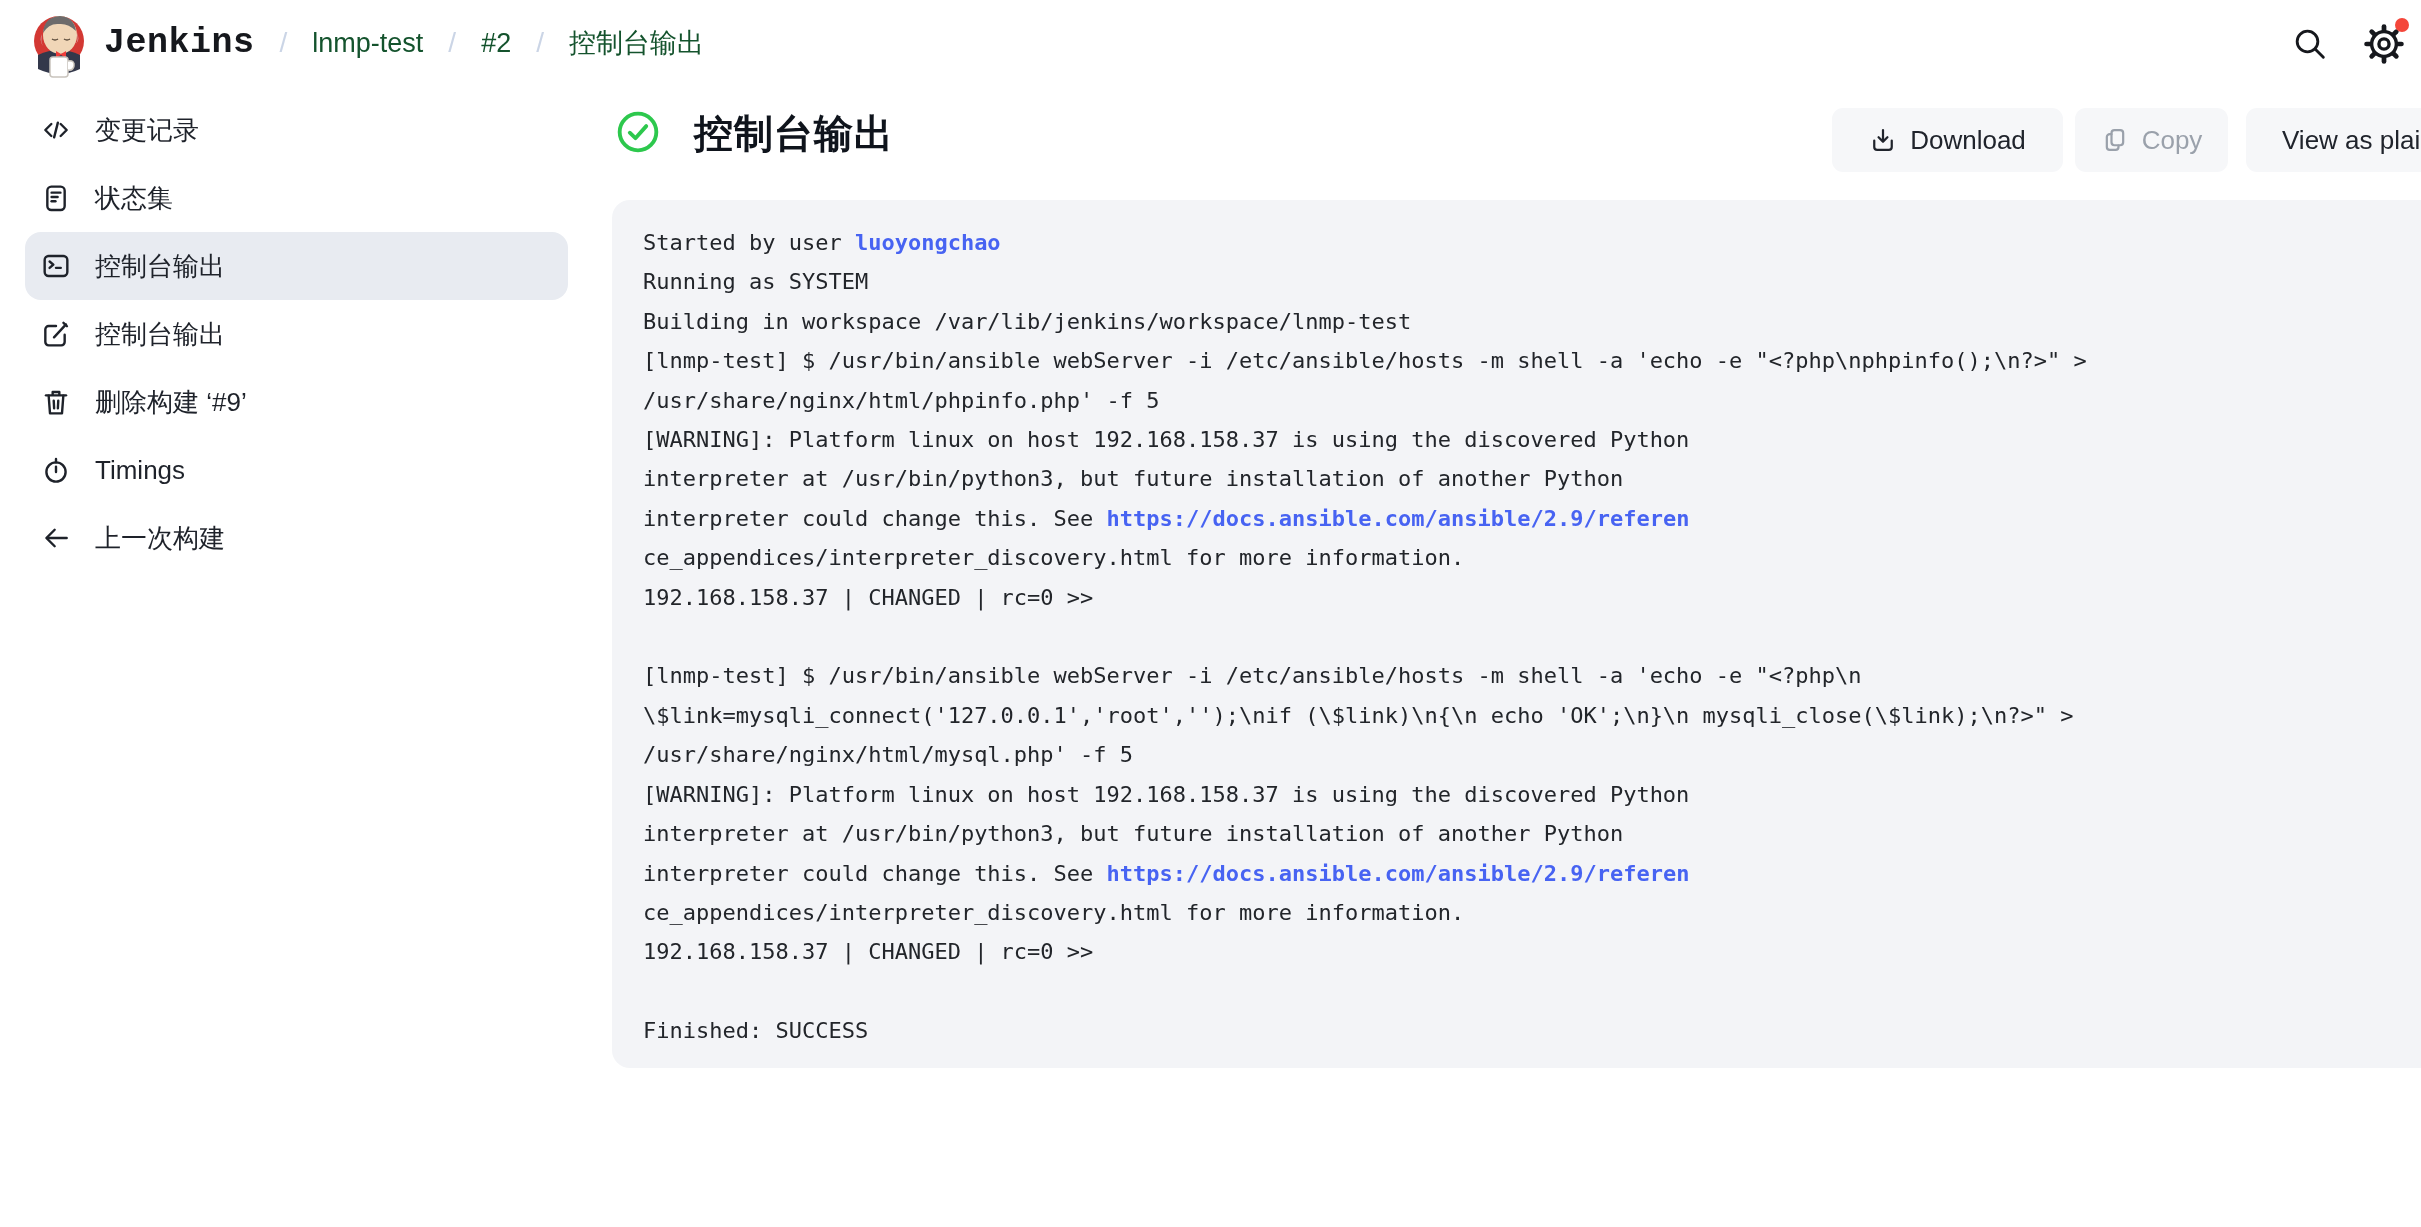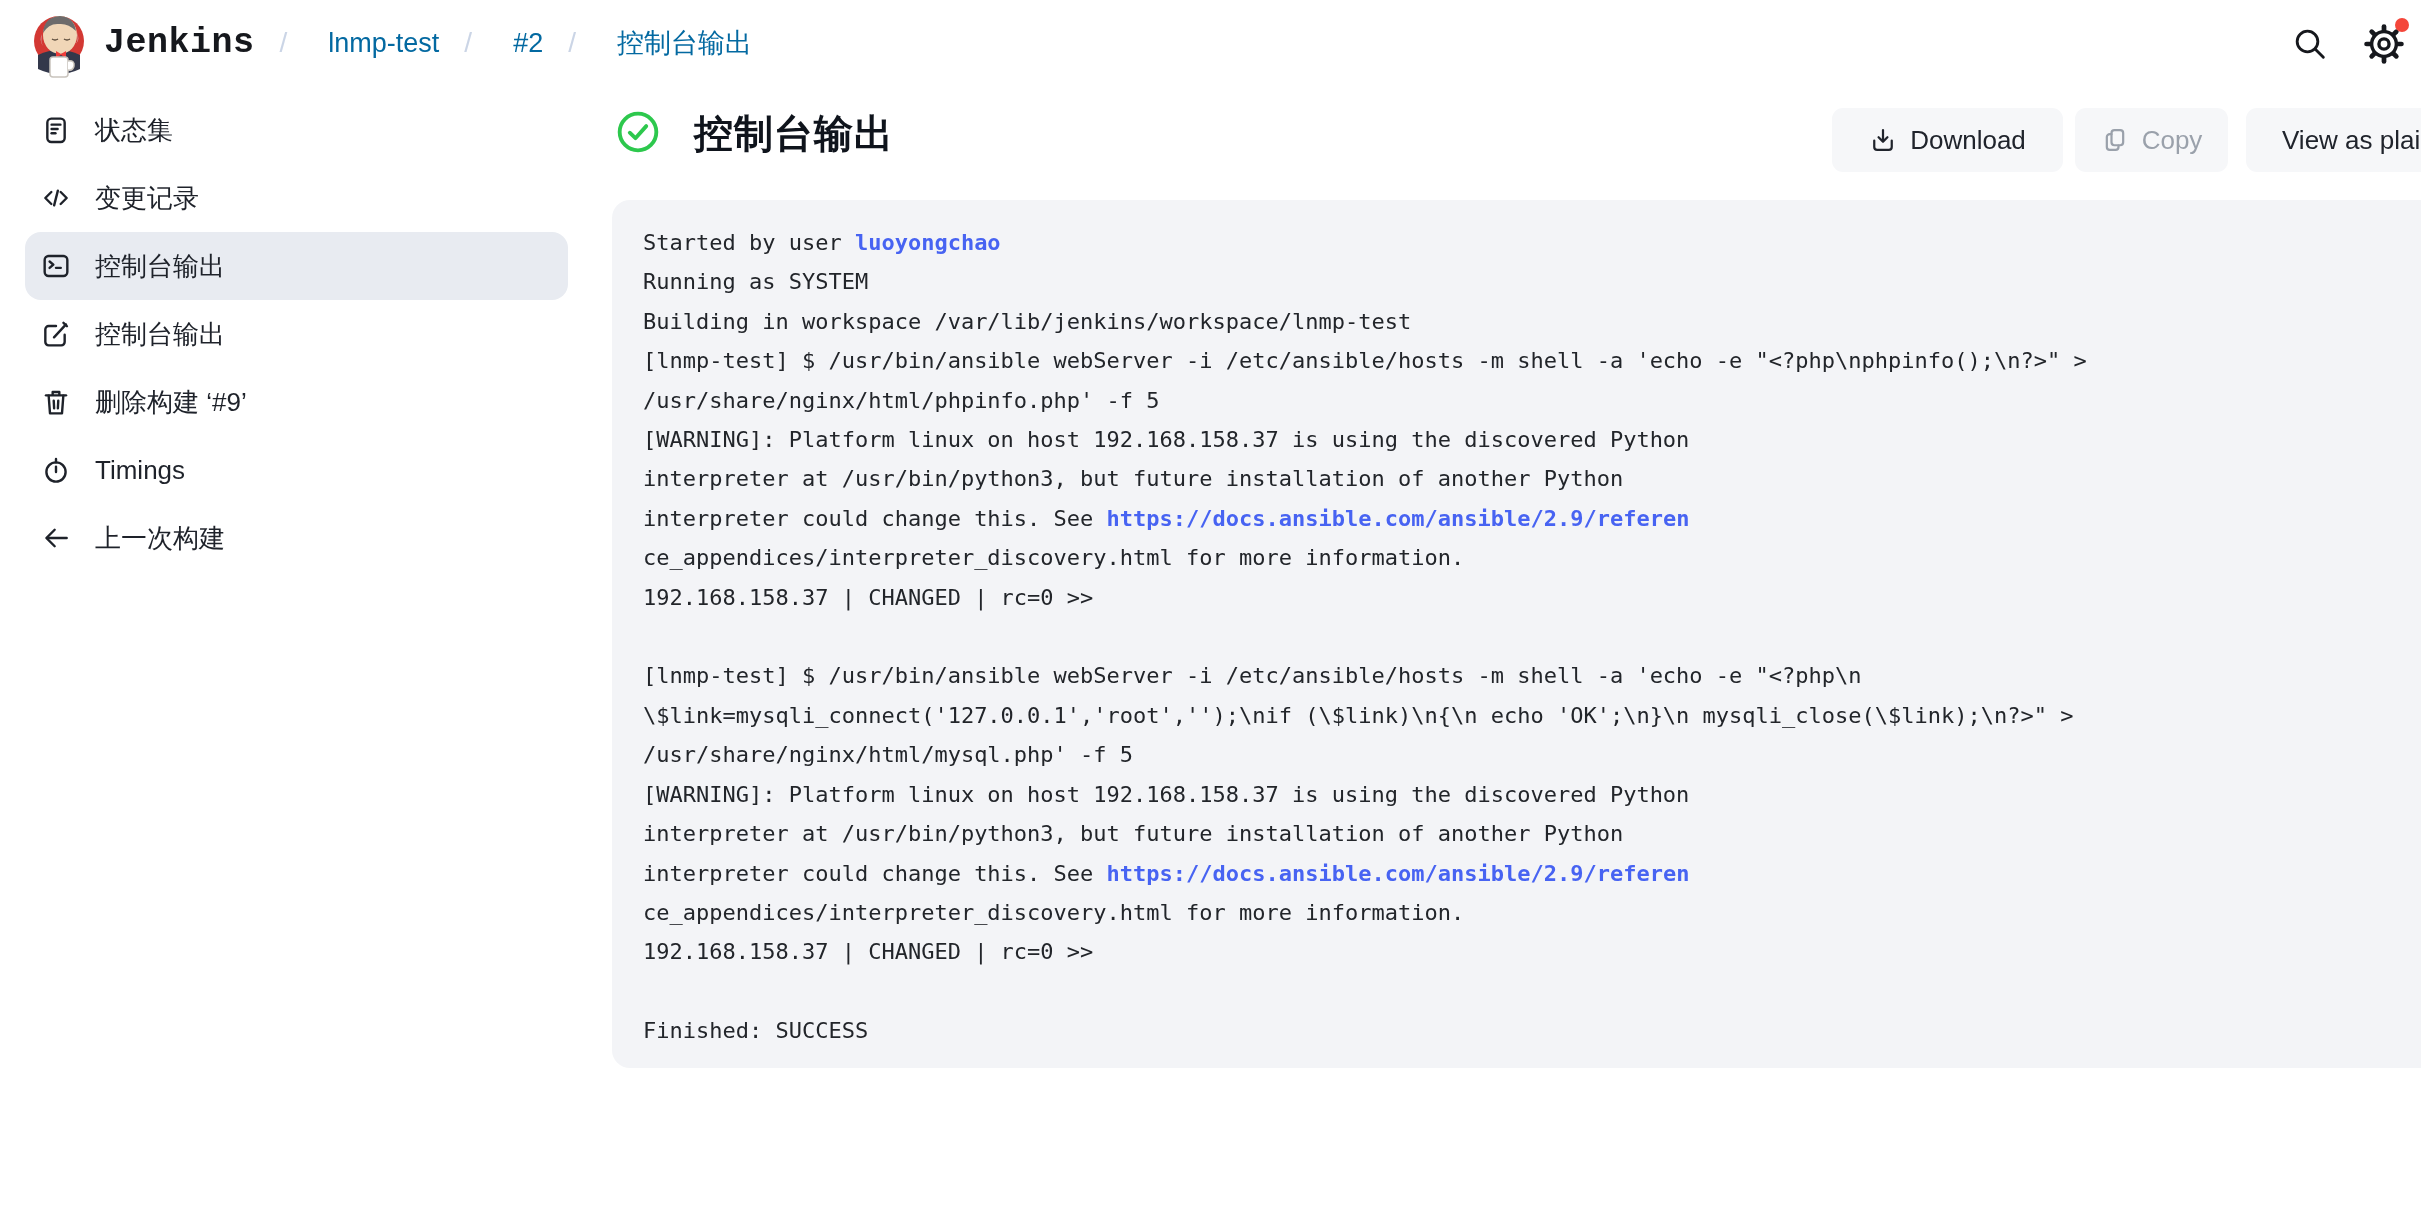--- a/index.html
+++ b/index.html
@@ -9,21 +9,21 @@
 
   
   .topbar { position:absolute; left:0; top:0; width:2421px; height:86px;
     display:flex; align-items:center; }
   .brand-link { display:flex; align-items:center; text-decoration:none; color:#16181d; cursor:pointer; }
   .butler { width:58px; height:68px; margin-left:30px; margin-top:4px; flex:0 0 auto; }
   .brand { font-family:Liberation Mono, monospace; font-weight:700;
     font-size:35px; letter-spacing:0.5px; margin-left:16px; color:#16181d; }
   .crumbs { display:flex; align-items:center; font-size:27px; color:#21252d; }
   .crumb-sep { color:#cbd5e6; font-size:28px; margin:0 25px; font-weight:400; }
-  .crumb { text-decoration:none; color:#0369a1; cursor:pointer;margin-left:16px; }
+  .crumb { text-decoration:none; color:#14532d; cursor:pointer; }
   .icon-btn { position:relative; width:56px; height:56px; display:flex; align-items:center;
     justify-content:center; border:none; background:transparent; cursor:pointer; border-radius:12px; }
   .icon-btn.search { position:absolute; left:2282px; top:16px; }
   .icon-btn.gear   { position:absolute; left:2356px; top:16px; }
   .notif-dot { position:absolute; right:3px; top:2px; width:14px; height:14px; border-radius:50%;
     background:var(--notif-red,#f4463a); }
 
   
   .sidebar { position:absolute; left:0; top:86px; width:596px; padding-top:10px; }
   .side-item { display:flex; align-items:center; height:68px; margin:0 28px 0 25px;
@@ -110,35 +110,35 @@
         <circle cx="12" cy="12" r="3"></circle>
       </svg>
       <span class="notif-dot"></span>
     </button>
   </div>
 
   <aside class="sidebar">
 
     <div class="side-item">
       <svg class="ic" viewBox="0 0 24 24">
+        <polyline points="8.5,7.5 4,12 8.5,16.5"></polyline>
+        <polyline points="15.5,7.5 20,12 15.5,16.5"></polyline>
+        <line x1="13.4" y1="6.5" x2="10.6" y2="17.5"></line>
+      </svg>
+      <span class="lbl">变更记录</span>
+    </div>
+
+    <div class="side-item">
+      <svg class="ic" viewBox="0 0 24 24">
         <rect x="5.5" y="3.5" width="13" height="17.5" rx="3"></rect>
         <line x1="8.7" y1="8" x2="15.3" y2="8"></line>
         <line x1="8.7" y1="11.2" x2="13.2" y2="11.2"></line>
         <line x1="8.7" y1="14.4" x2="11.6" y2="14.4"></line>
       </svg>
       <span class="lbl">状态集</span>
-    </div>
-
-    <div class="side-item">
-      <svg class="ic" viewBox="0 0 24 24">
-        <polyline points="8.5,7.5 4,12 8.5,16.5"></polyline>
-        <polyline points="15.5,7.5 20,12 15.5,16.5"></polyline>
-        <line x1="13.4" y1="6.5" x2="10.6" y2="17.5"></line>
-      </svg>
-      <span class="lbl">变更记录</span>
     </div>
 
     <div class="side-item selected">
       <svg class="ic" viewBox="0 0 24 24">
         <rect x="3.5" y="4.5" width="17" height="15" rx="3"></rect>
         <polyline points="7.2,8.6 10,11 7.2,13.4"></polyline>
         <line x1="12" y1="13.4" x2="15.6" y2="13.4"></line>
       </svg>
       <span class="lbl">控制台输出</span>
     </div>

